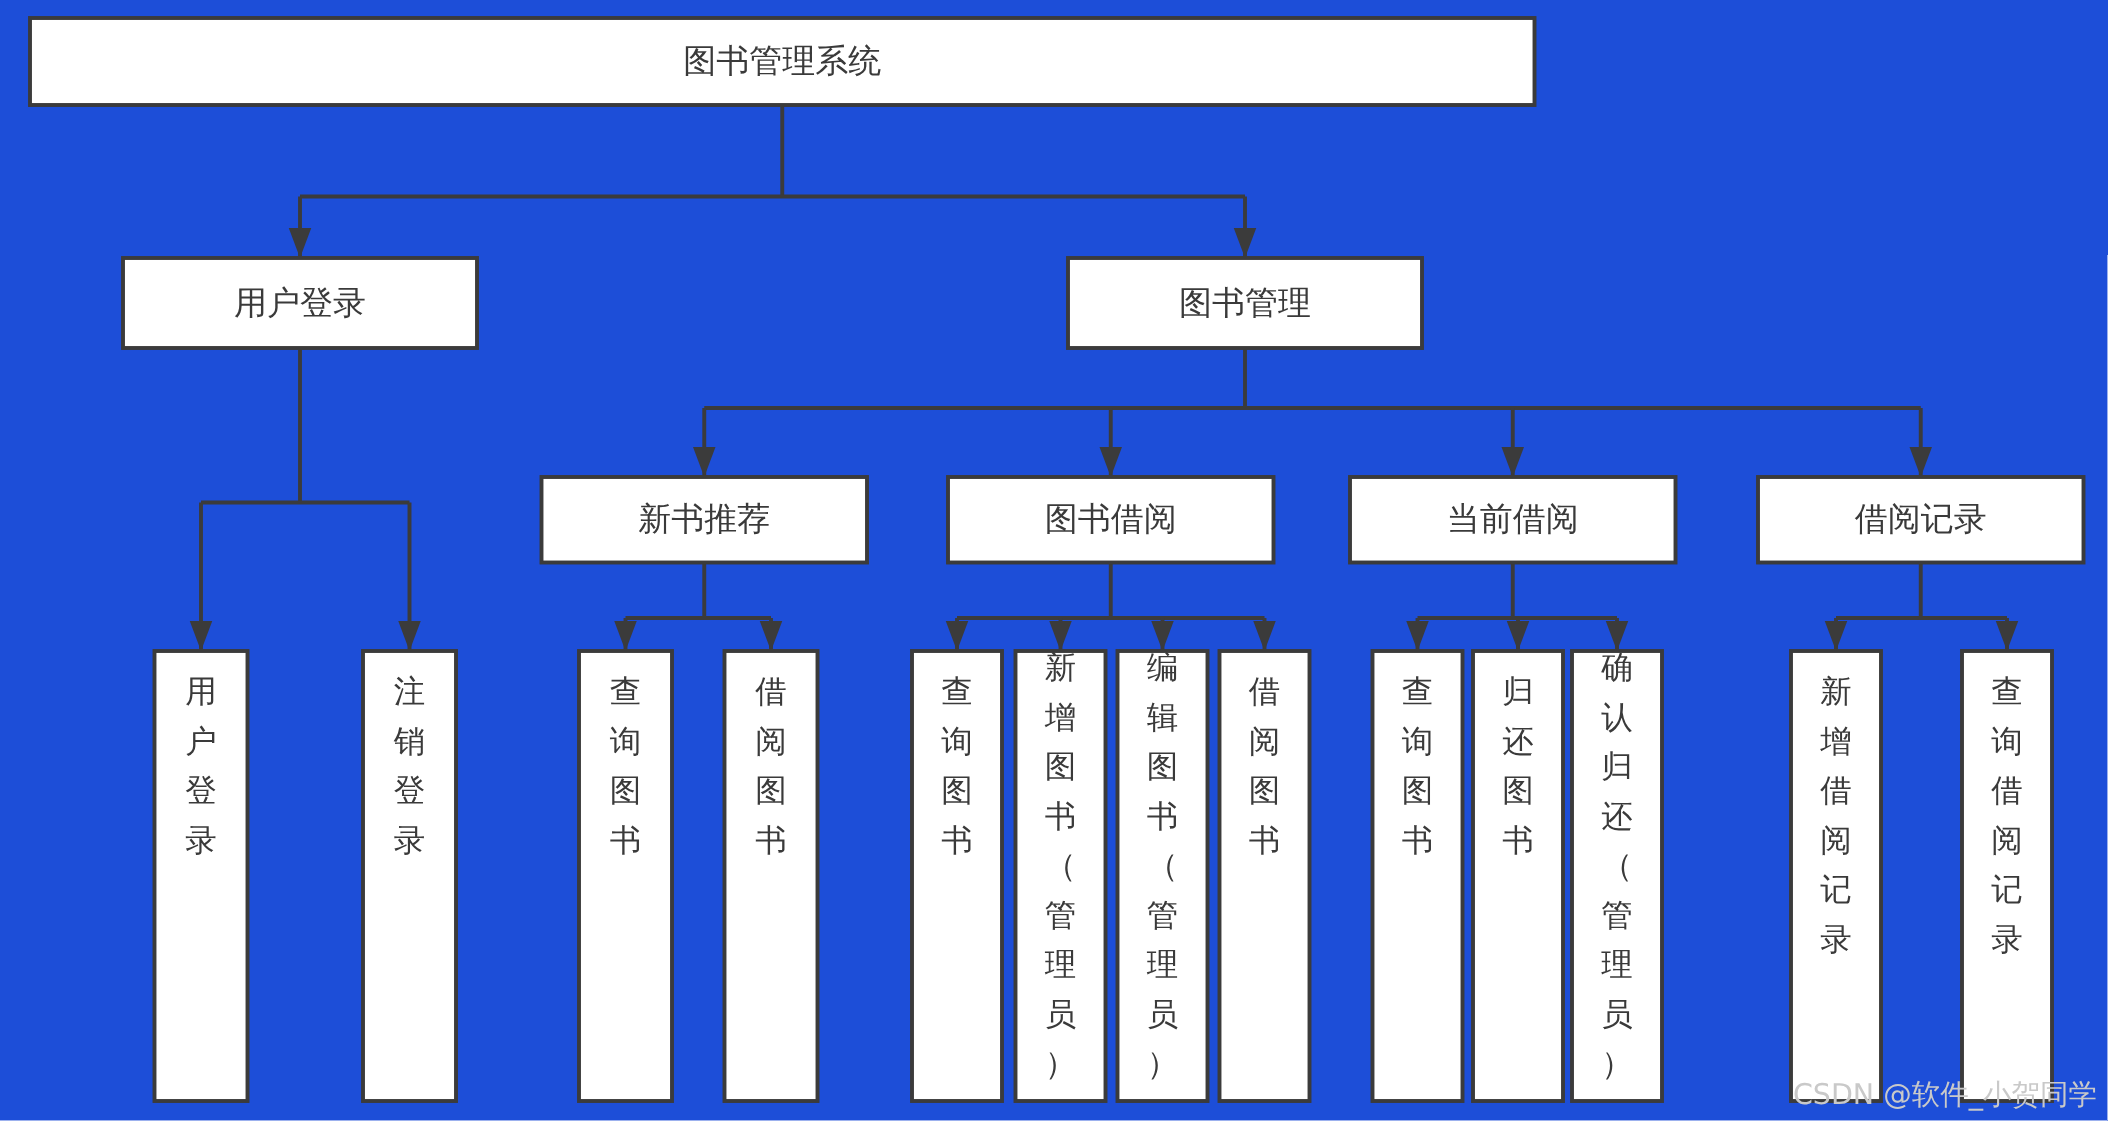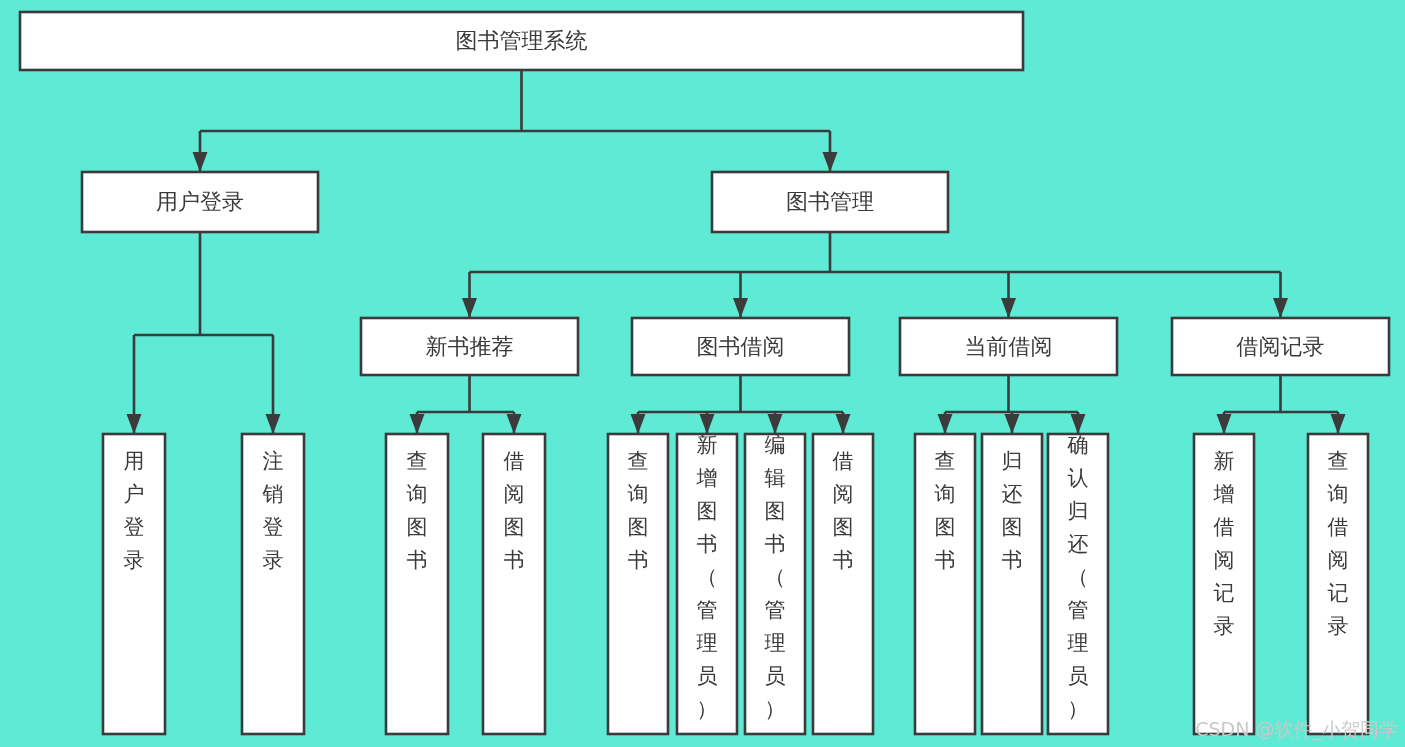--- a/index.html
+++ b/index.html
@@ -11,21 +11,21 @@
   body {
     width: 1405px;
     height: 747px;
     font-family: "DejaVu Sans", "Liberation Sans", sans-serif;
     overflow: hidden;
   }
   #diagram-root {
     position: relative;
     width: 1405px;
     height: 747px;
-    background: #5eead4;
+    background: #1d4ed8;
   }
   svg.diagram-canvas {
     position: absolute;
     left: 0;
     top: 0;
     width: 1405px;
     height: 747px;
     display: block;
   }
   .node-rect {

